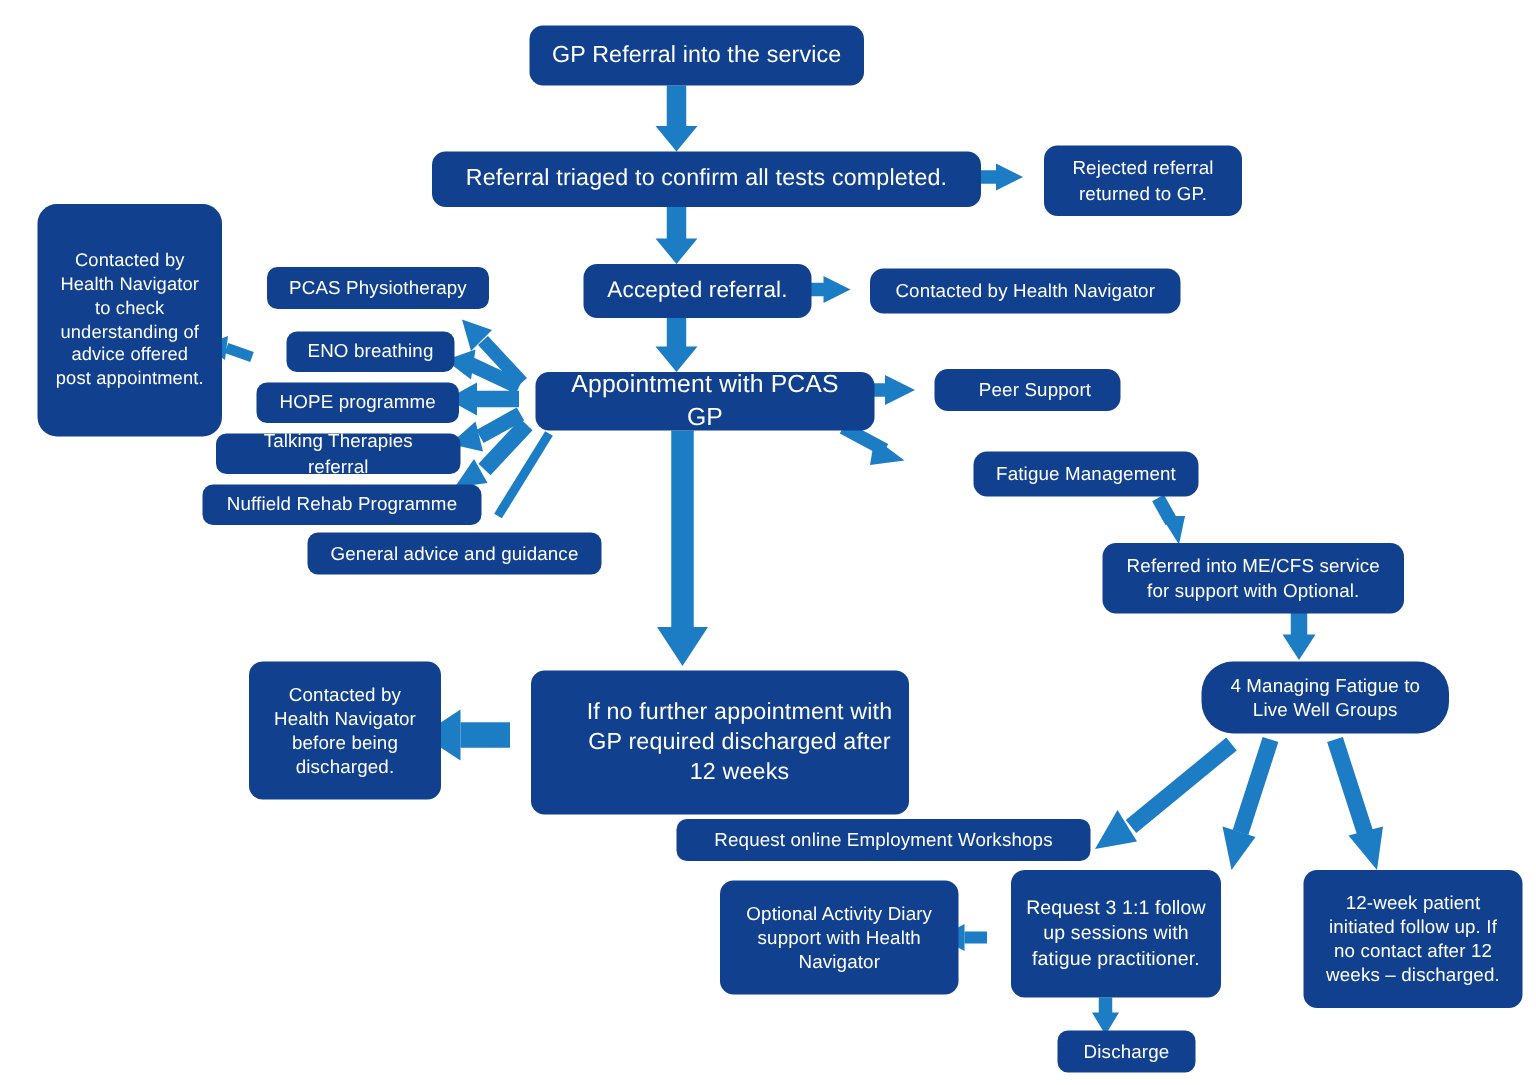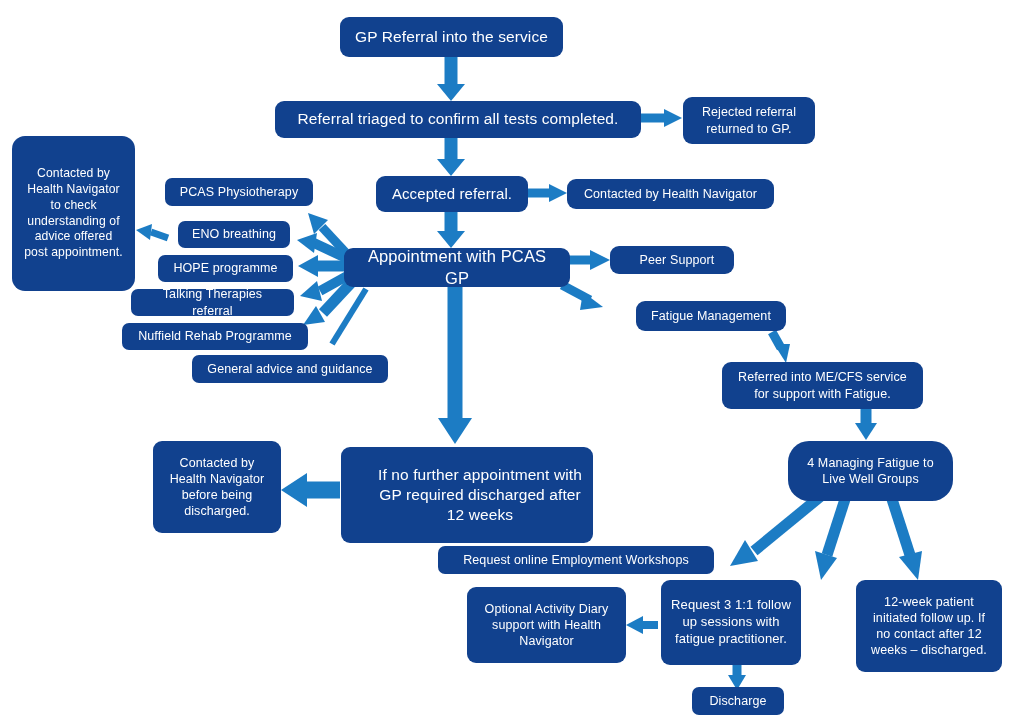--- a/index.html
+++ b/index.html
@@ -23,20 +23,21 @@
     border-radius: 9px;
     display: flex;
     align-items: center;
     justify-content: center;
     text-align: center;
     line-height: 1.30;
     padding: 4px 10px;
     font-weight: 400;
     letter-spacing: 0.1px;
     z-index: 3;
+    margin-left: 13px;
   }
   .node.tight { border-radius: 7px; }
   svg.arrows {
     position: absolute;
     left: 0;
     top: 0;
     width: 1024px;
     height: 723px;
     z-index: 1;
     pointer-events: none;
@@ -187,23 +188,23 @@
   <div class="node tight" style="left:178px; top:221px; width:112px; height:27px; font-size:12.5px;">ENO breathing</div>
 
   <div class="node tight" style="left:158px; top:255px; width:135px; height:27px; font-size:12.5px;">HOPE programme</div>
 
   <div class="node tight" style="left:131px; top:289px; width:163px; height:27px; font-size:12.5px;">Talking Therapies referral</div>
 
   <div class="node tight" style="left:122px; top:323px; width:186px; height:27px; font-size:12.5px;">Nuffield Rehab Programme</div>
 
   <div class="node tight" style="left:192px; top:355px; width:196px; height:28px; font-size:12.5px;">General advice and guidance</div>
 
-  <div class="node" style="left:722px; top:362px; width:201px; height:47px; font-size:12.5px;">Referred into ME/CFS service for support with Fatigue.</div>
-
-  <div class="node" style="left:788px; top:441px; width:165px; height:60px; font-size:12.5px;border-radius:21px;">4 Managing Fatigue to Live Well Groups</div>
+  <div class="node" style="left:722px; top:362px; width:201px; height:47px; font-size:12.5px;">Referred into ME/CFS service for support with Optional.</div>
+
+  <div class="node" style="left:788px; top:441px; width:165px; height:48px; font-size:12.5px;border-radius:21px;">4 Managing Fatigue to Live Well Groups</div>
 
   <div class="node" style="left:341px; top:447px; width:252px; height:96px; font-size:15.5px;padding-left:36px;">If no further appointment with GP required discharged after 12 weeks</div>
 
   <div class="node" style="left:153px; top:441px; width:128px; height:92px; font-size:12.5px;">Contacted by Health Navigator before being discharged.</div>
 
   <div class="node tight" style="left:438px; top:546px; width:276px; height:28px; font-size:12.5px;">Request online Employment Workshops</div>
 
   <div class="node" style="left:467px; top:587px; width:159px; height:76px; font-size:12.5px;">Optional Activity Diary support with Health Navigator</div>
 
   <div class="node" style="left:661px; top:580px; width:140px; height:85px; font-size:13px;">Request 3 1:1 follow up sessions with fatigue practitioner.</div>

